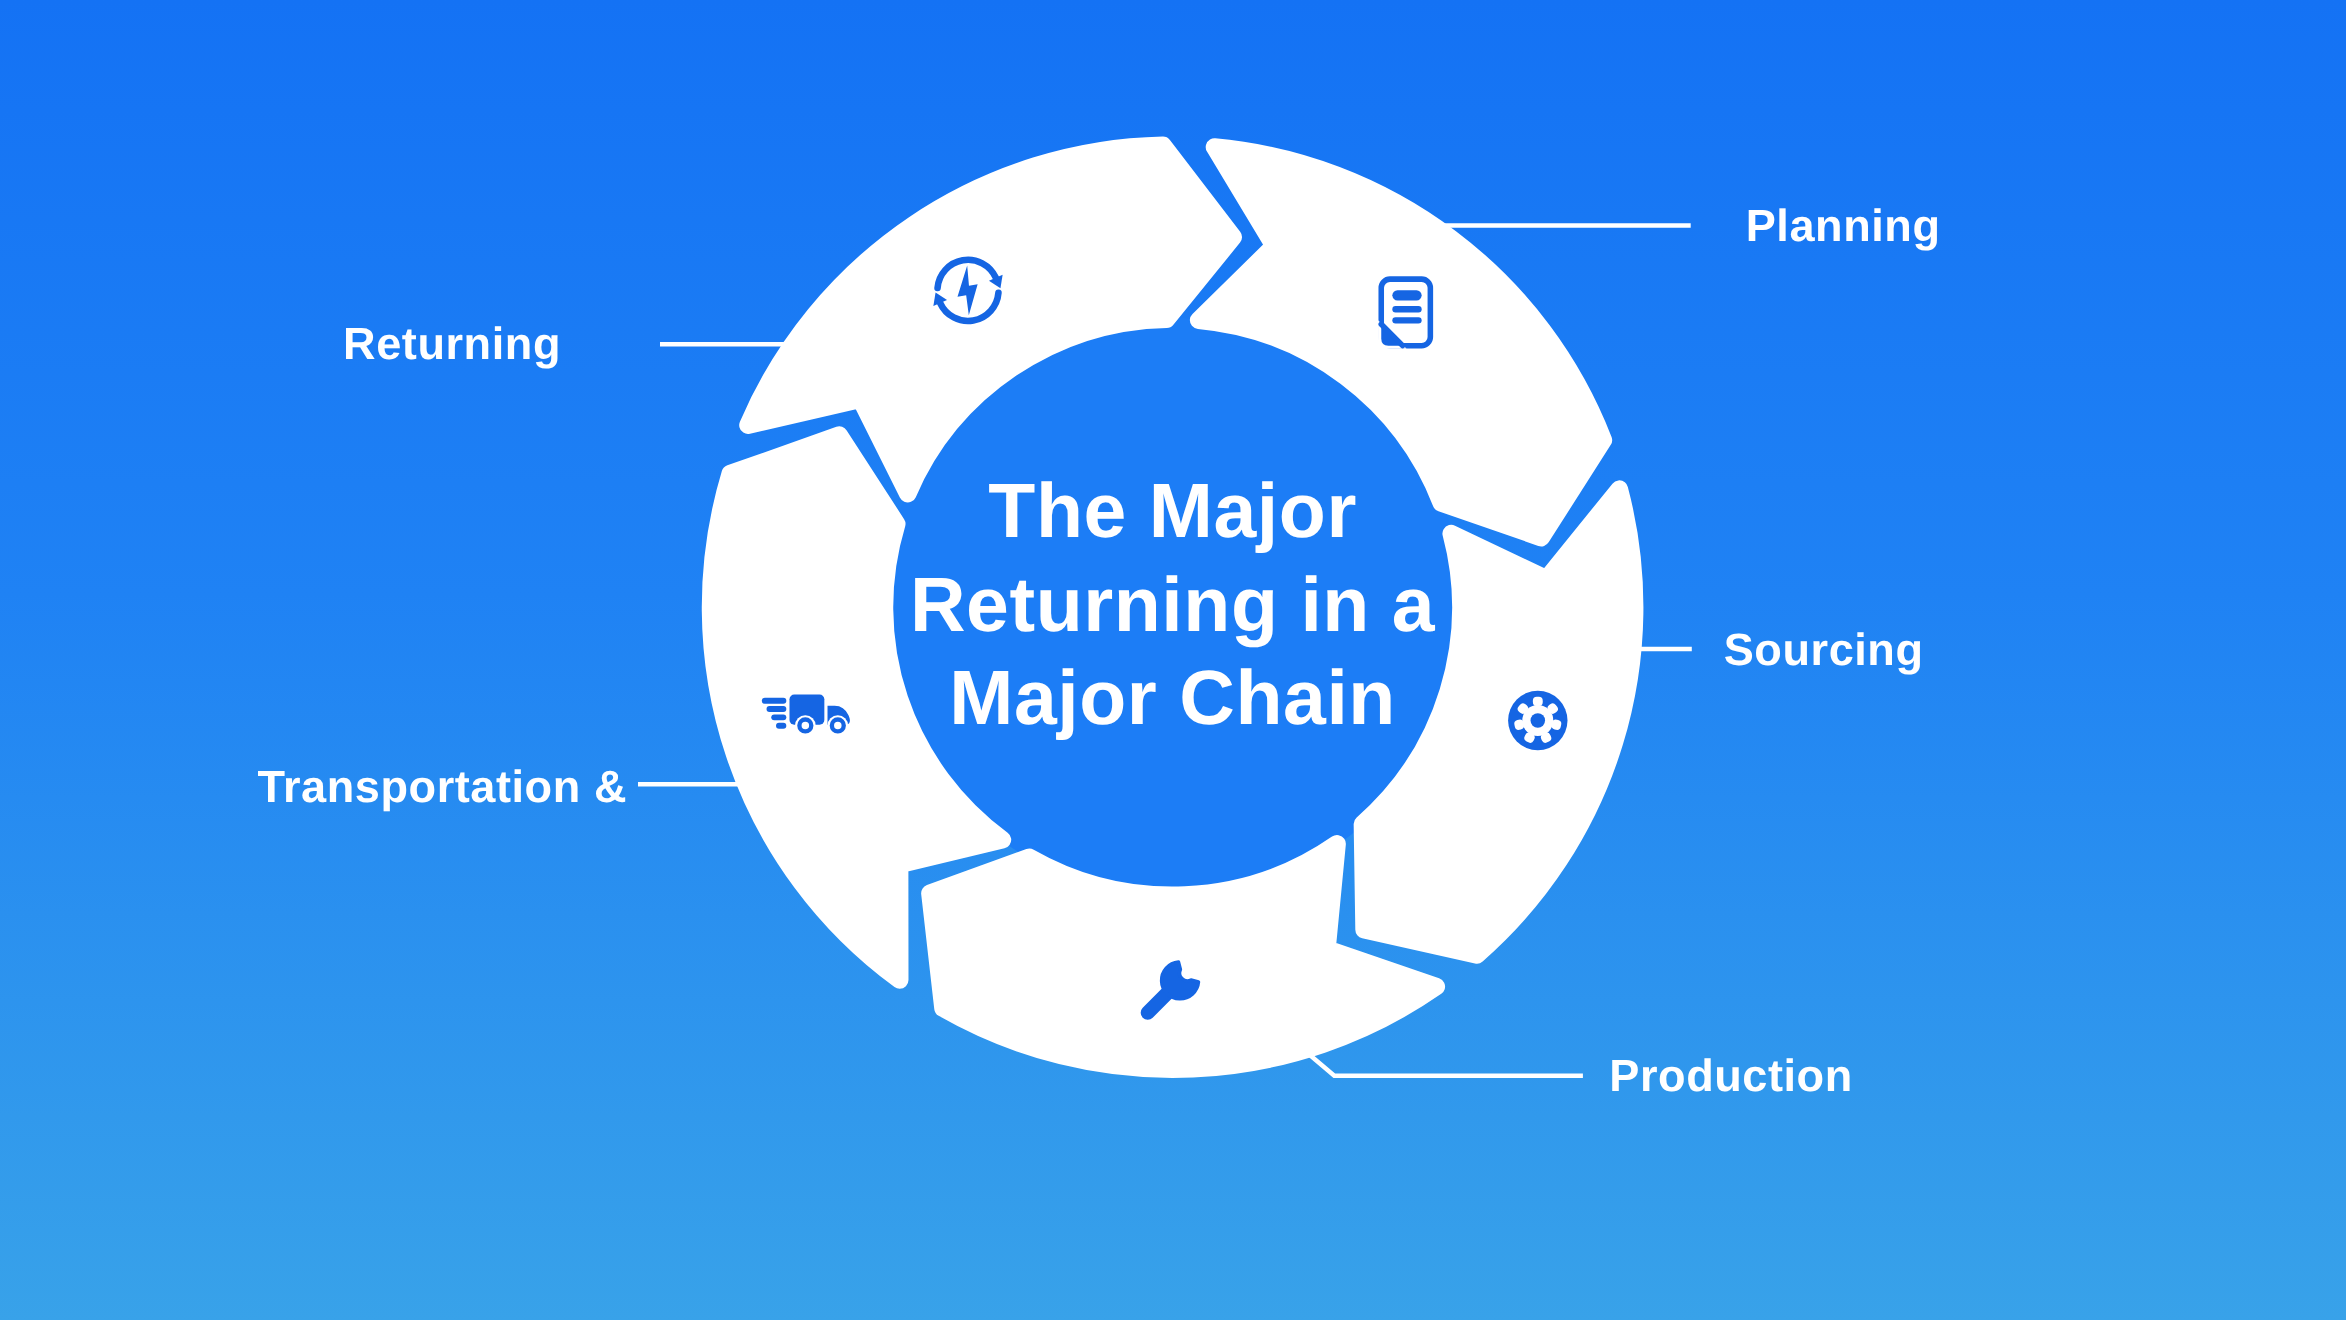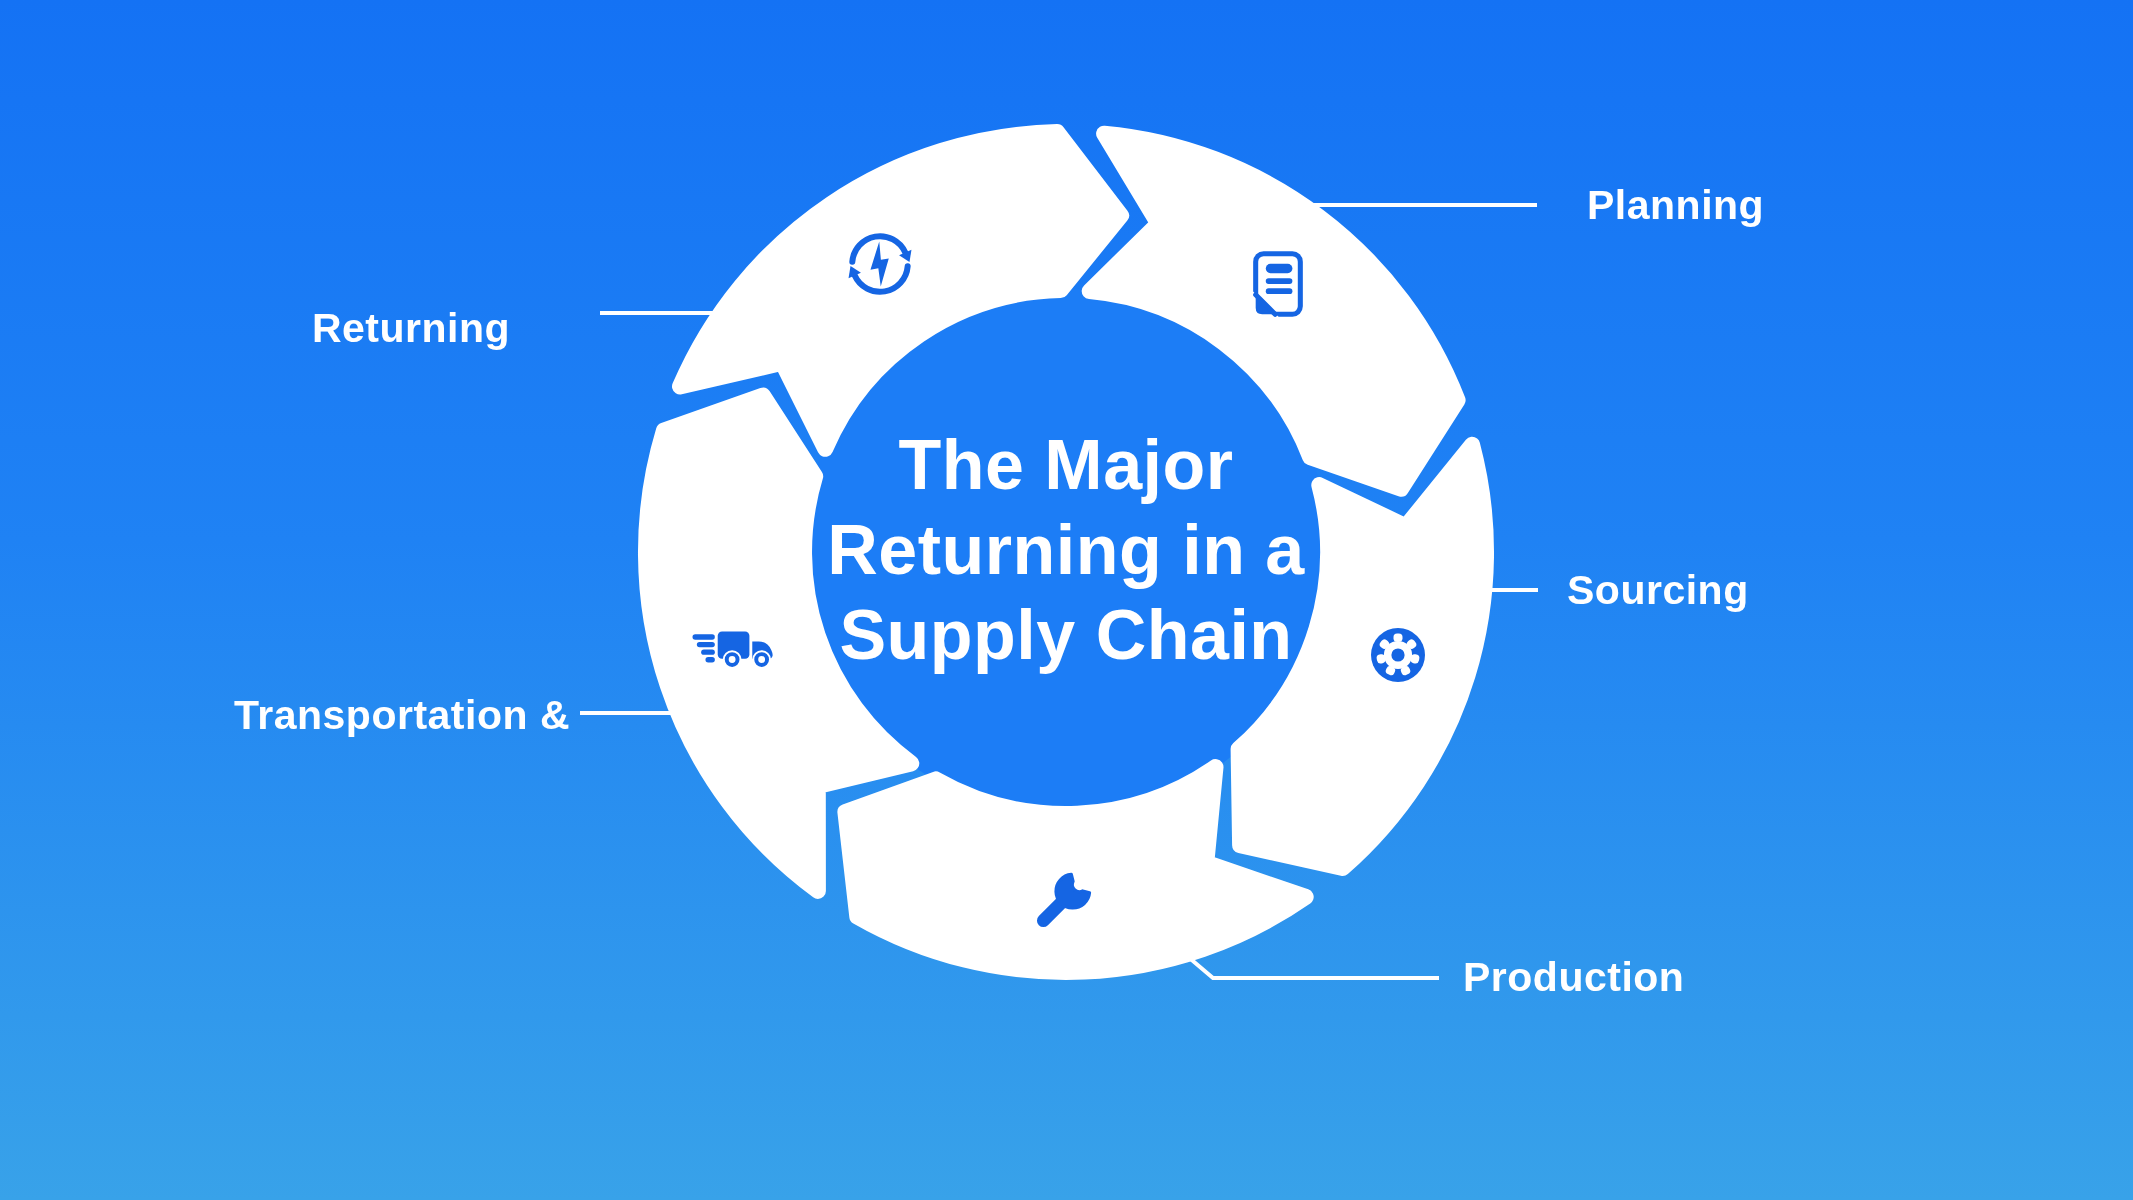--- a/index.html
+++ b/index.html
@@ -105,24 +105,24 @@
       <path d="M33.6,8.7 A34.7,34.7 0 0 1 -33.6,8.7" class="icon-strokeline" stroke-width="7.5" stroke-linecap="round"></path>
       <path d="M0,-8.5 L13,0 L0,8.5 Z" class="icon-fill" transform="translate(33.6,-8.7) rotate(76)"></path>
       <path d="M0,-8.5 L13,0 L0,8.5 Z" class="icon-fill" transform="translate(-33.6,8.7) rotate(256)"></path>
       <path d="M4,-28 L-13,5 L-3,5 L-4,28 L12,-5 L2,-5 Z" class="icon-fill"></path>
     </g>
   </svg>
 
   <div class="title">
     <div>The Major</div>
     <div>Returning in a</div>
-    <div>Supply Chain</div>
+    <div>Major Chain</div>
   </div>
 
   <div class="label" style="left:1567px;top:206px;margin-left:20px;">Planning</div>
   <div class="label" style="left:1567px;top:591px;">Sourcing</div>
   <div class="label" style="left:1463px;top:978px;text-align:center;">Production</div>
   <div class="label centered" style="left:402px;top:716px;">
     <div>Transportation &amp;</div>
   </div>
-  <div class="label" style="right:1623px;top:329px;text-align:right;">Returning</div>
+  <div class="label" style="right:1623px;top:313px;text-align:right;">Returning</div>
 
 </div>
 
 </body></html>

